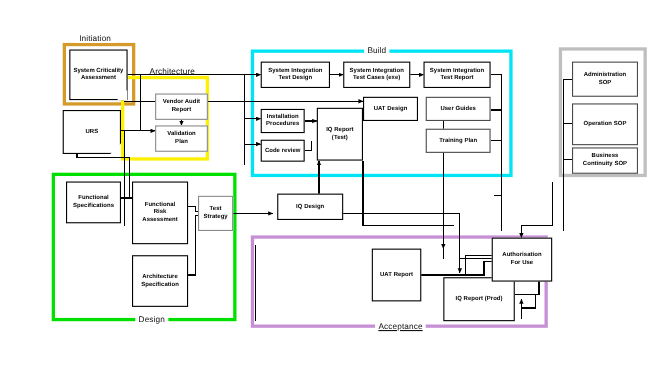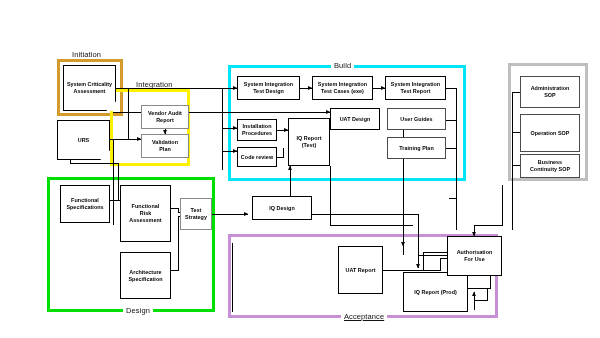--- a/index.html
+++ b/index.html
@@ -3,21 +3,21 @@
 <meta charset="utf-8">
 <style>
   html,body{margin:0;padding:0;}
   body{
     width:600px;height:338px;
     background:#ffffff;
     font-family:"Liberation Sans","DejaVu Sans",sans-serif;
     overflow:hidden;
     position:relative;
   }
-  #canvas{position:absolute;left:0;top:0;width:600px;height:310px;margin-top:20px;}
+  #canvas{position:absolute;left:0;top:0;width:600px;height:310px;}
   svg#wires{position:absolute;left:0;top:0;width:600px;height:338px;pointer-events:none;}
 
   
   .group{position:absolute;box-sizing:border-box;}
   .group .glabel{
     position:absolute;
     background:#ffffff;
     font-size:7.5px;
     color:#111;
     line-height:9px;
@@ -67,21 +67,21 @@
 </head>
 <body>
 
 <div id="canvas">
 
   <div class="group" style="left:57px;top:39px;width:66px;height:57px;border:3px solid #D49A2A;">
     <span class="glabel" style="left:9px;top:-12px;">Initiation</span>
   </div>
 
   <div class="group" style="left:110px;top:69px;width:80px;height:77px;border:3px solid #FFF000;">
-    <span class="glabel" style="left:20px;top:-12px;">Integration</span>
+    <span class="glabel" style="left:20px;top:-12px;">Architecture</span>
   </div>
 
   <div class="group" style="left:47px;top:157px;width:168px;height:135px;border:3px solid #00E000;">
     <span class="glabel" style="left:73px;bottom:-6px;">Design</span>
   </div>
 
   <div class="group" style="left:228px;top:45px;width:238px;height:116px;border:3px solid #00E5F5;">
     <span class="glabel" style="left:100px;top:-7px;text-align:center;">Build</span>
   </div>
 

